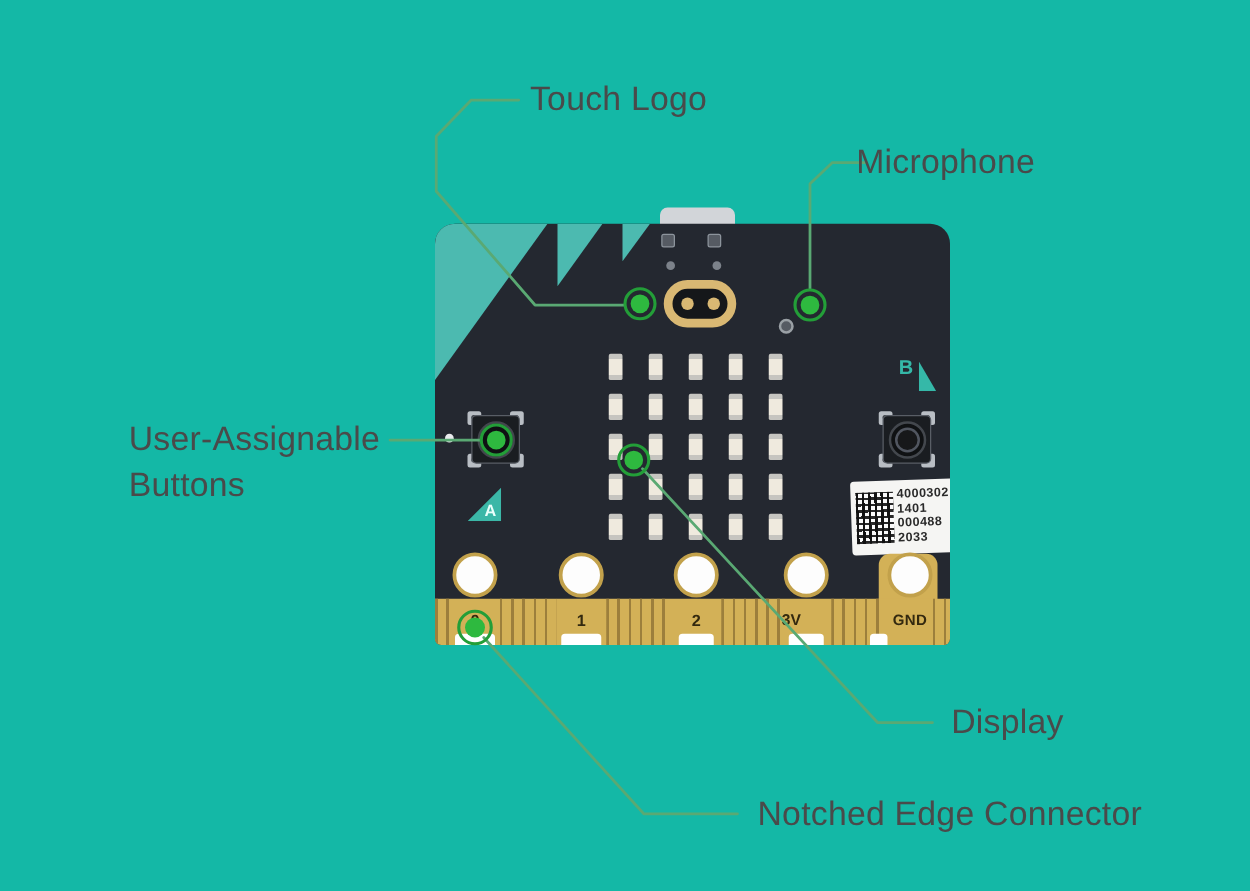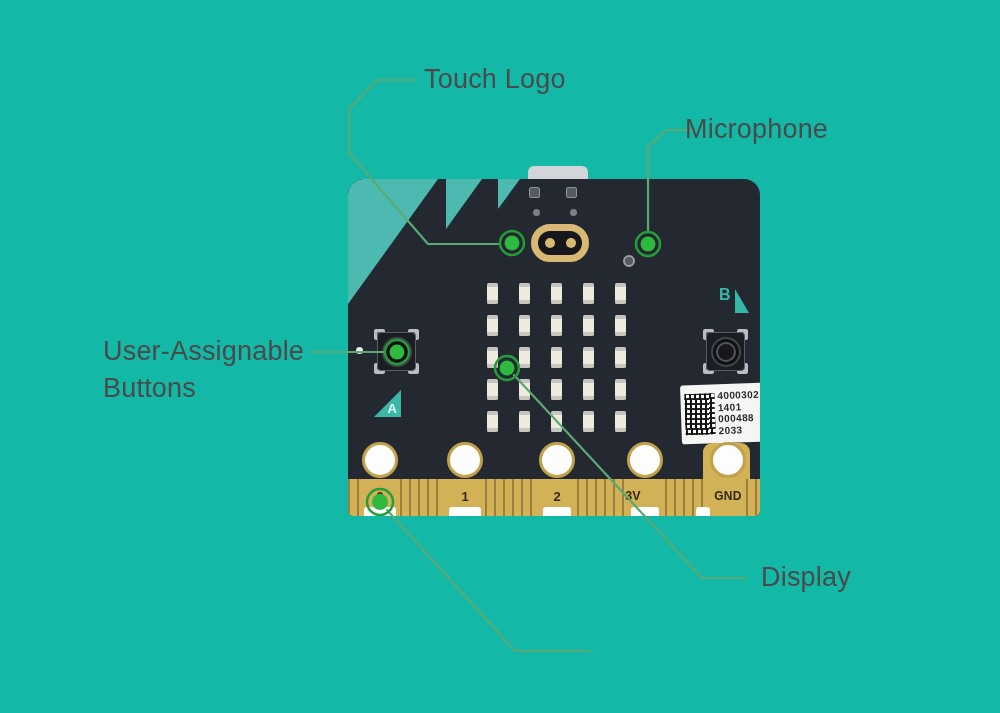--- a/index.html
+++ b/index.html
@@ -70,20 +70,21 @@
 </style>
 </head>
 <body>
 
 <div class="stage">
 
   <div class="callout lbl-touch">Touch Logo</div>
   <div class="callout lbl-mic">Microphone</div>
   <div class="callout lbl-buttons">User-Assignable Buttons</div>
   <div class="callout lbl-display">Display</div>
+  <div class="callout lbl-notched">Notched Edge Connector</div>
 
   <div class="usb"></div>
 
   <div class="board">
 
     <svg class="teal-svg" width="200" height="140" viewBox="0 0 200 140">
       <path d="M16 0 H90 L0 125 V16 Q0 0 16 0 Z" fill="#4cbab0"></path>
       <path d="M98 0 H134 L98 50 Z" fill="#4cbab0"></path>
       <path d="M150 0 H172 L150 30 Z" fill="#4cbab0"></path>
     </svg>

